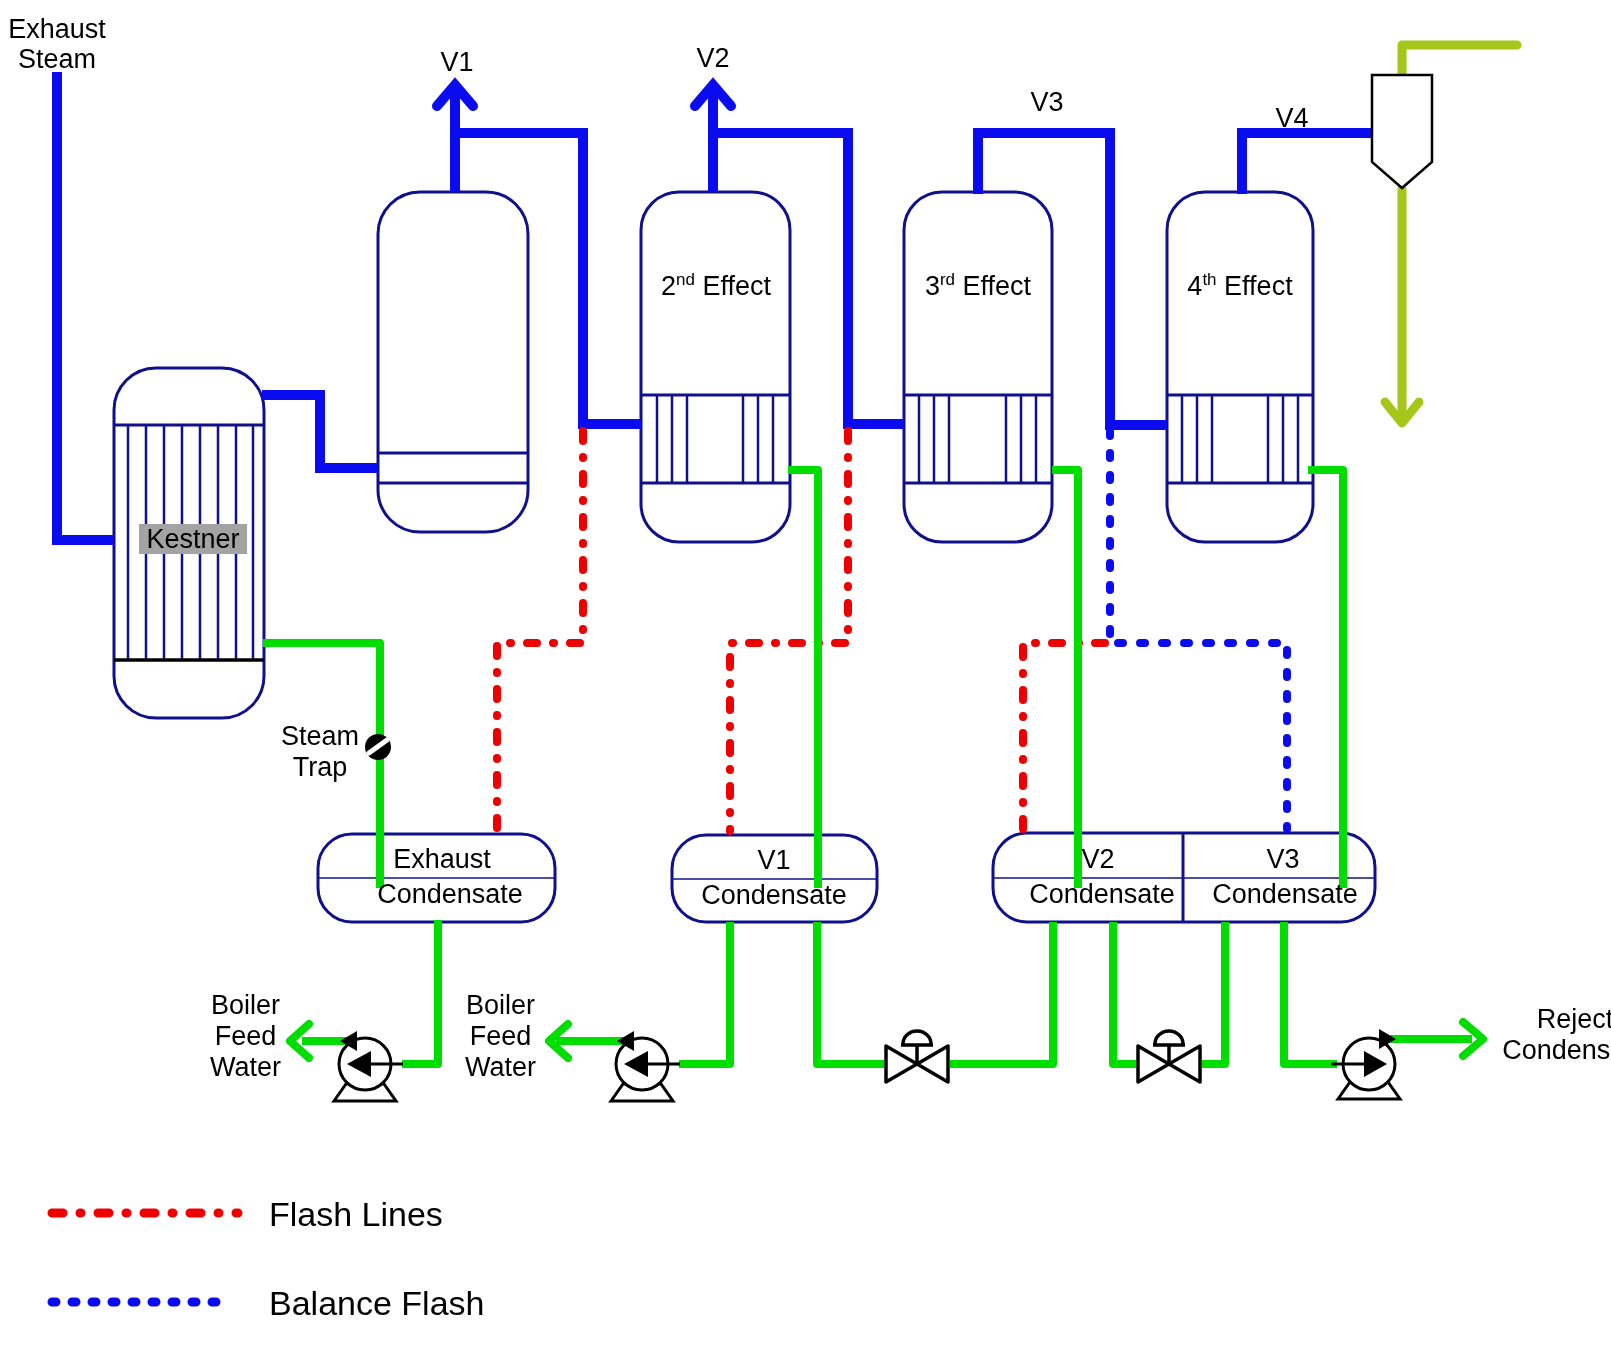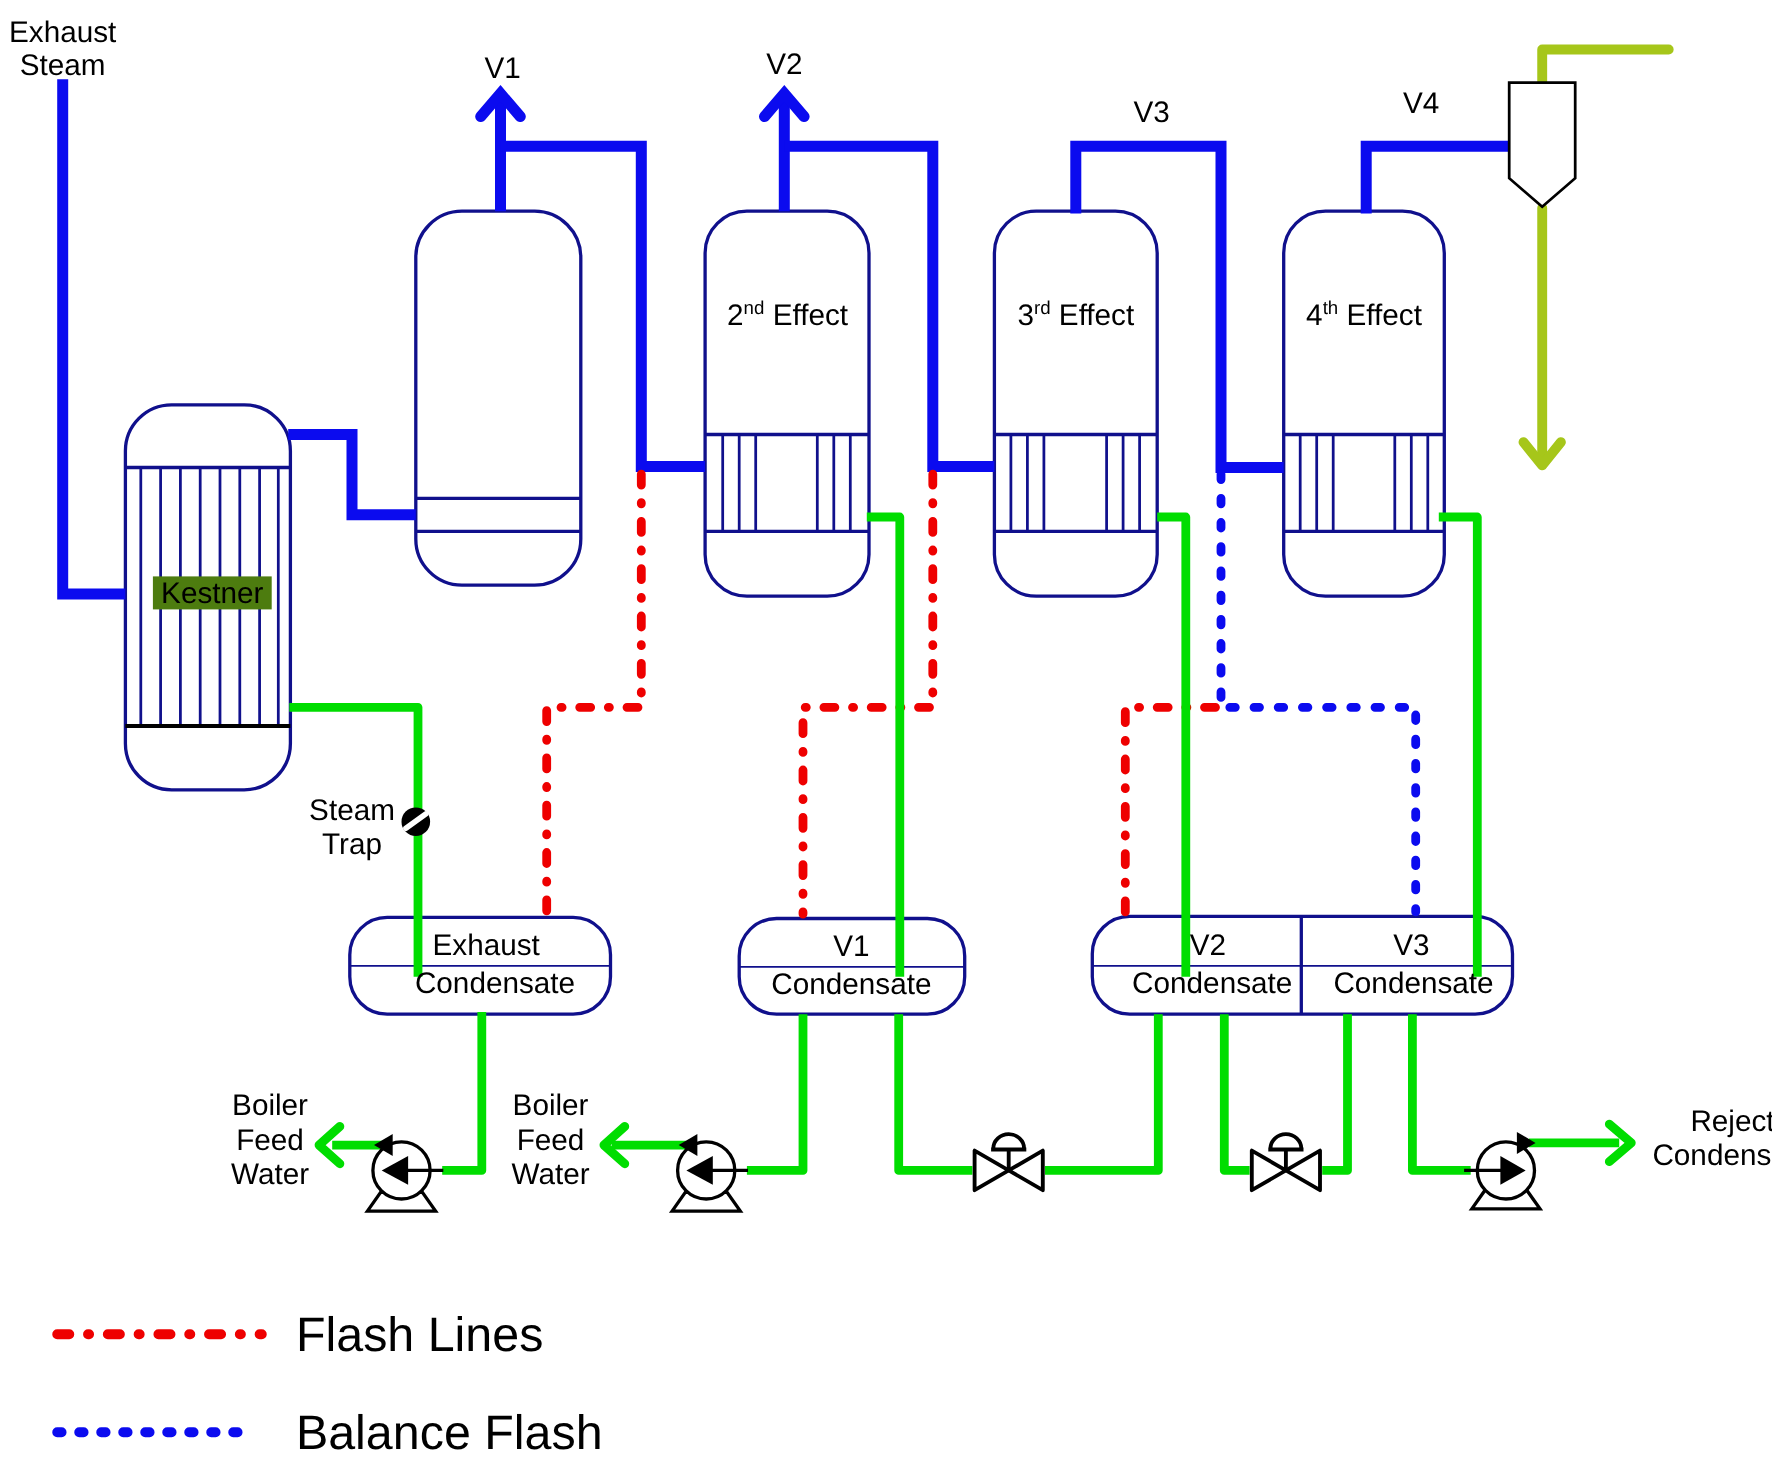--- a/index.html
+++ b/index.html
@@ -7,22 +7,22 @@
     position:relative; width:1611px; height:1346px;
     background:#ffffff; overflow:hidden;
     font-family:"Liberation Sans", sans-serif; color:#000;border-radius:14px;
   }
   .canvas svg { position:absolute; left:0; top:0; }
   .lbl {
     position:absolute; font-size:27px; line-height:30px;
     text-align:center; white-space:normal; color:#000;
   }
   .lbl sup { font-size:17px; line-height:0;text-align:right; }
-  .lbl.bg { background:#4d7c0f; }
-  .legend-lbl { position:absolute; font-size:44px; line-height:36px; text-align:left; }
+  .lbl.bg { background:#a3a3a3; }
+  .legend-lbl { position:absolute; font-size:34px; line-height:36px; text-align:left; }
 </style>
 </head>
 <body>
 
 <div class="canvas">
 
 <svg width="1611" height="1346" viewBox="0 0 1611 1346">
 
   <g fill="none" stroke="#10108c" stroke-width="3">
 
@@ -155,21 +155,21 @@
     <path d="M52,1213 H238" stroke="#ee0000" stroke-dasharray="11 17 1 17"></path>
     <path d="M52,1302 H226" stroke="#0b0bef" stroke-dasharray="4 16"></path>
   </g>
 </svg>
 
 <div class="lbl" style="left:-8px;top:14px;width:130px">Exhaust Steam</div>
 
 <div class="lbl" style="left:417px;top:47px;width:80px">V1</div>
 <div class="lbl" style="left:673px;top:43px;width:80px">V2</div>
 <div class="lbl" style="left:1007px;top:87px;width:80px">V3</div>
-<div class="lbl" style="left:1252px;top:79px;width:80px">V4</div>
+<div class="lbl" style="left:1252px;top:103px;width:80px">V4</div>
 
 <div class="lbl bg" style="left:139px;top:524px;width:108px">Kestner</div>
 
 <div class="lbl" style="left:631px;top:271px;width:170px"><span>2</span><sup>nd</sup> <span>Effect</span></div>
 <div class="lbl" style="left:893px;top:271px;width:170px"><span>3</span><sup>rd</sup> <span>Effect</span></div>
 <div class="lbl" style="left:1155px;top:271px;width:170px"><span>4</span><sup>th</sup> <span>Effect</span></div>
 
 <div class="lbl" style="left:265px;top:721px;width:110px;line-height:31px">Steam Trap</div>
 
 <div class="lbl" style="left:367px;top:844px;width:150px">Exhaust</div>

